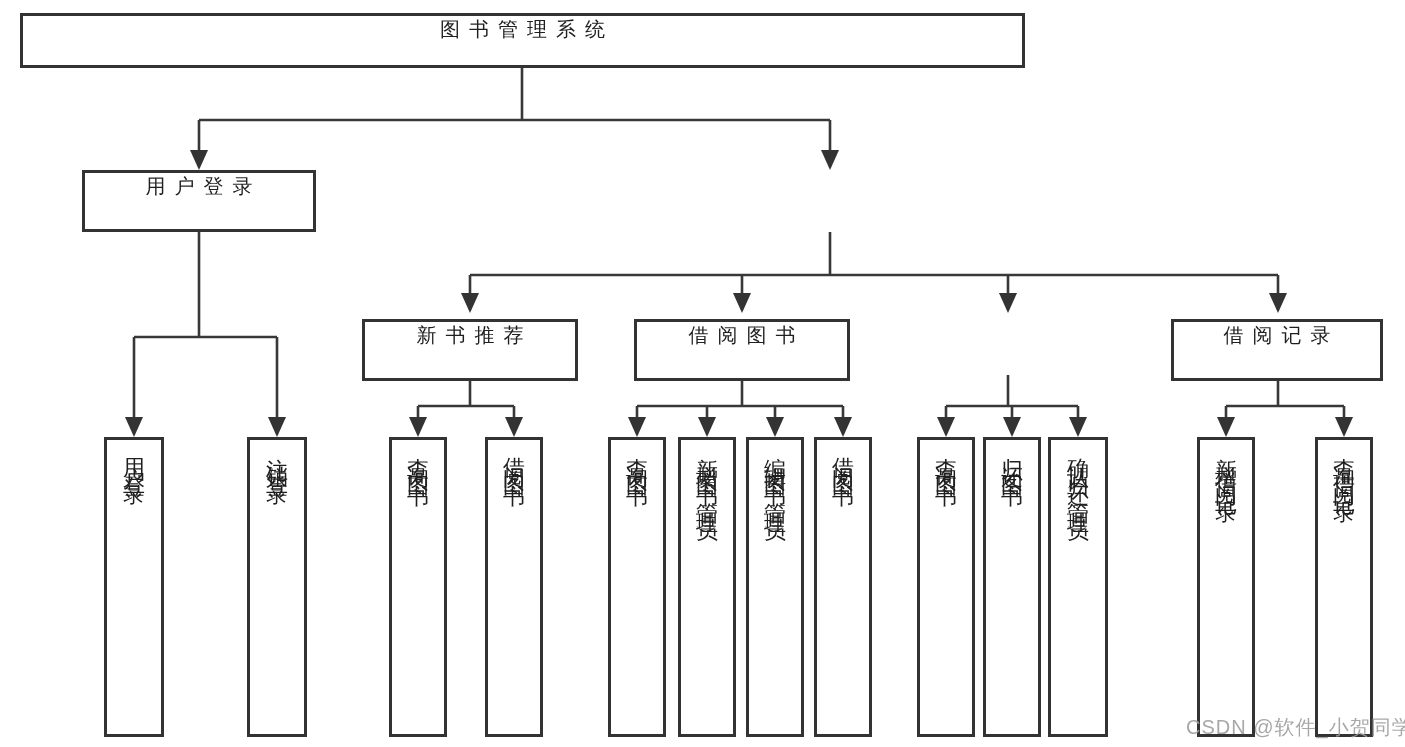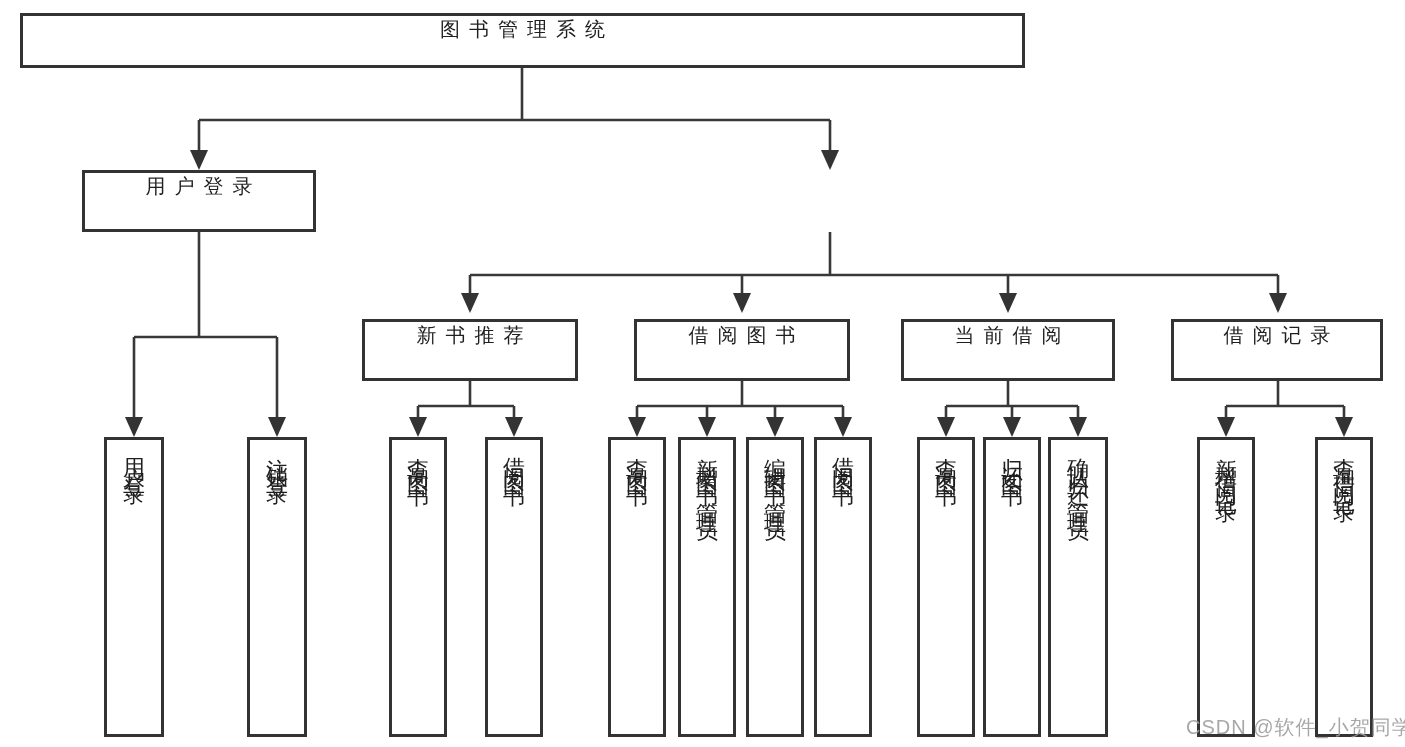--- a/index.html
+++ b/index.html
@@ -114,23 +114,20 @@
   <div class="node lvl2" style="left:82px;width:234px">
     <span class="hlabel">用户登录</span>
   </div>
 
   <div class="node lvl3" style="left:362px;width:216px">
     <span class="hlabel">新书推荐</span>
   </div>
   <div class="node lvl3" style="left:634px;width:216px">
     <span class="hlabel">借阅图书</span>
   </div>
-  <div class="node lvl3" style="left:901px;width:214px">
-    <span class="hlabel">当前借阅</span>
-  </div>
   <div class="node lvl3" style="left:1171px;width:212px">
     <span class="hlabel">借阅记录</span>
   </div>
 
   <div class="node leaf" style="left:104px;width:60px">
     <span class="vlabel">用户登录</span>
   </div>
   <div class="node leaf" style="left:247px;width:60px">
     <span class="vlabel">注销登录</span>
   </div>

